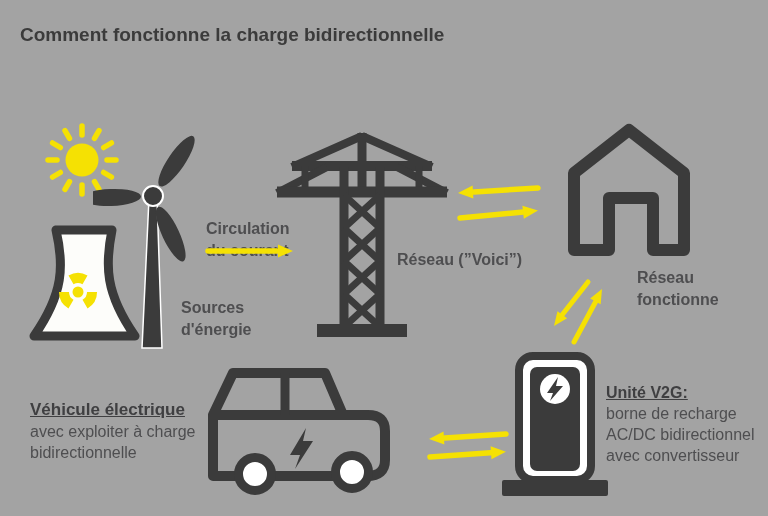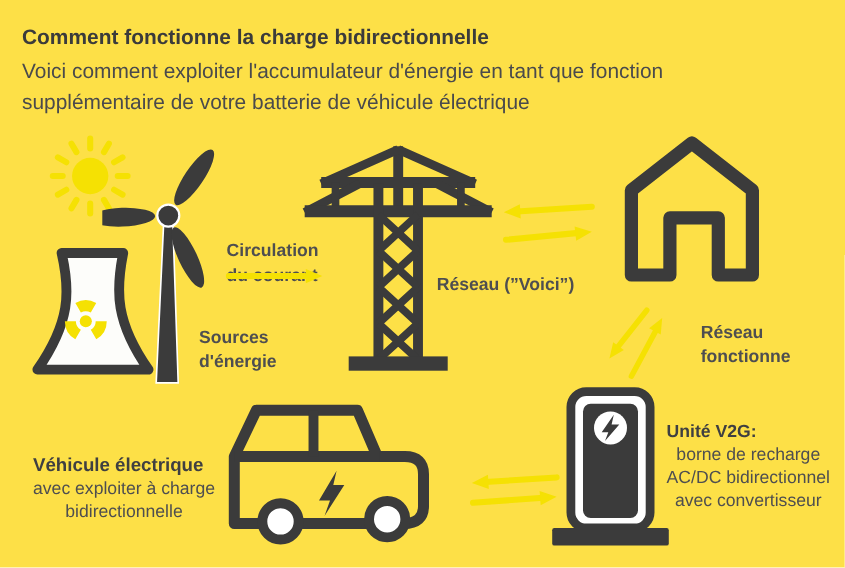--- a/index.html
+++ b/index.html
@@ -1,31 +1,30 @@
 <!DOCTYPE html>
 <html><head>
 <meta charset="utf-8">
 <style>
   html,body{margin:0;padding:0;background:#fff;font-family:"Liberation Sans",sans-serif;}
-  .canvas{position:relative;width:768px;height:516px;background:#fde047;overflow:hidden;}
+  .canvas{position:relative;width:768px;height:516px;background:#a3a3a3;overflow:hidden;}
   .abs{position:absolute;}
   .title{font-size:19px;font-weight:700;color:#3b3b3b;}
   .subtitle{font-size:19px;font-weight:400;color:#4a4a4c;line-height:28px;width:660px;}
   .lbl{font-size:16px;font-weight:600;color:#4e4e50;line-height:22px;}
-  .lbl-bold{font-size:17px;font-weight:700;color:#3f3f41;line-height:22px;}
-  .lbl-reg{font-size:16px;font-weight:400;color:#4e4e50;line-height:21px;text-align:center;}
+  .lbl-bold{font-size:17px;font-weight:700;color:#3f3f41;line-height:22px;text-decoration:underline;}
+  .lbl-reg{font-size:16px;font-weight:400;color:#4e4e50;line-height:21px;}
   svg{display:block;}
 </style>
 </head>
 <body>
 
 <div class="canvas">
 
   <div class="abs title" style="left:20px;top:24px;">Comment fonctionne la charge bidirectionnelle</div>
-  <div class="abs subtitle" style="left:20px;top:52px;">Voici comment exploiter l'accumulateur d'énergie en tant que fonction supplémentaire de votre batterie de véhicule électrique</div>
 
   <svg class="abs" style="left:36px;top:115px;" width="92" height="92" viewBox="0 0 92 92">
     <circle cx="46" cy="45" r="16.5" fill="#F5E103"></circle>
     <g stroke="#F5E103" stroke-width="5.5" stroke-linecap="round">
       <line x1="71" y1="45" x2="80" y2="45"></line>
         <line x1="67.7" y1="57.5" x2="75.4" y2="62"></line>
       <line x1="58.5" y1="66.7" x2="63" y2="74.4"></line>
         <line x1="46" y1="70" x2="46" y2="79"></line>
       <line x1="33.5" y1="66.7" x2="29" y2="74.4"></line>
         <line x1="24.3" y1="57.5" x2="16.6" y2="62"></line>
@@ -93,42 +92,42 @@
     <line x1="10" y1="36" x2="76" y2="29.7" stroke="#F5E103" stroke-width="5.5" stroke-linecap="round"></line>
     <g transform="translate(88,28.6) rotate(-6.5)">
         <polygon points="0,0 -15,-6.5 -15,6.5" fill="#F5E103"></polygon>
       </g>
   </svg>
 
   <svg class="abs" style="left:562px;top:122px;" width="134" height="136" viewBox="0 0 134 136">
     <path d="M47,128 V76 H91 V128 H122 V51 L67,8 L12,51 V128 Z" fill="none" stroke="#3B3B3B" stroke-width="12" stroke-linejoin="round"></path>
   </svg>
 
-  <div class="abs lbl" style="left:637px;top:267px;margin-top:25px;">
+  <div class="abs lbl" style="left:637px;top:267px;">
     <div>Réseau</div>
     <div>fonctionne</div>
   </div>
 
   <div class="abs lbl" style="left:181px;top:297px;">
     <div>Sources</div>
     <div>d'énergie</div>
   </div>
 
   <svg class="abs" style="left:540px;top:274px;" width="72" height="76" viewBox="0 0 72 76">
     <line x1="48" y1="8" x2="22" y2="41" stroke="#F5E103" stroke-width="5" stroke-linecap="round"></line>
     <g transform="translate(14,52) rotate(126.3)">
         <polygon points="0,0 -14,-6 -14,6" fill="#F5E103"></polygon>
       </g>
     <line x1="34" y1="68" x2="56" y2="27" stroke="#F5E103" stroke-width="5" stroke-linecap="round"></line>
     <g transform="translate(62,15) rotate(-61.8)">
         <polygon points="0,0 -14,-6 -14,6" fill="#F5E103"></polygon>
       </g>
   </svg>
 
-  <div class="abs" style="left:30px;top:399px;margin-top:13px;">
+  <div class="abs" style="left:30px;top:399px;">
     <div class="lbl-bold">Véhicule électrique</div>
     <div class="lbl-reg">avec exploiter à charge</div>
     <div class="lbl-reg">bidirectionnelle</div>
   </div>
 
   <svg class="abs" style="left:205px;top:362px;" width="192" height="138" viewBox="0 0 192 138">
     <path d="M8,114 V53 L28,11 H120 L138,53 H163 Q180,53 180,69 V98 Q180,114 162,114 H8 Z" fill="none" stroke="#3B3B3B" stroke-width="10" stroke-linejoin="round"></path>
     <path d="M8,53 H140" stroke="#3B3B3B" stroke-width="10"></path>
     <path d="M80,11 V53" stroke="#3B3B3B" stroke-width="9"></path>
     <circle cx="50" cy="112" r="16.5" fill="#fff" stroke="#3B3B3B" stroke-width="9"></circle>

